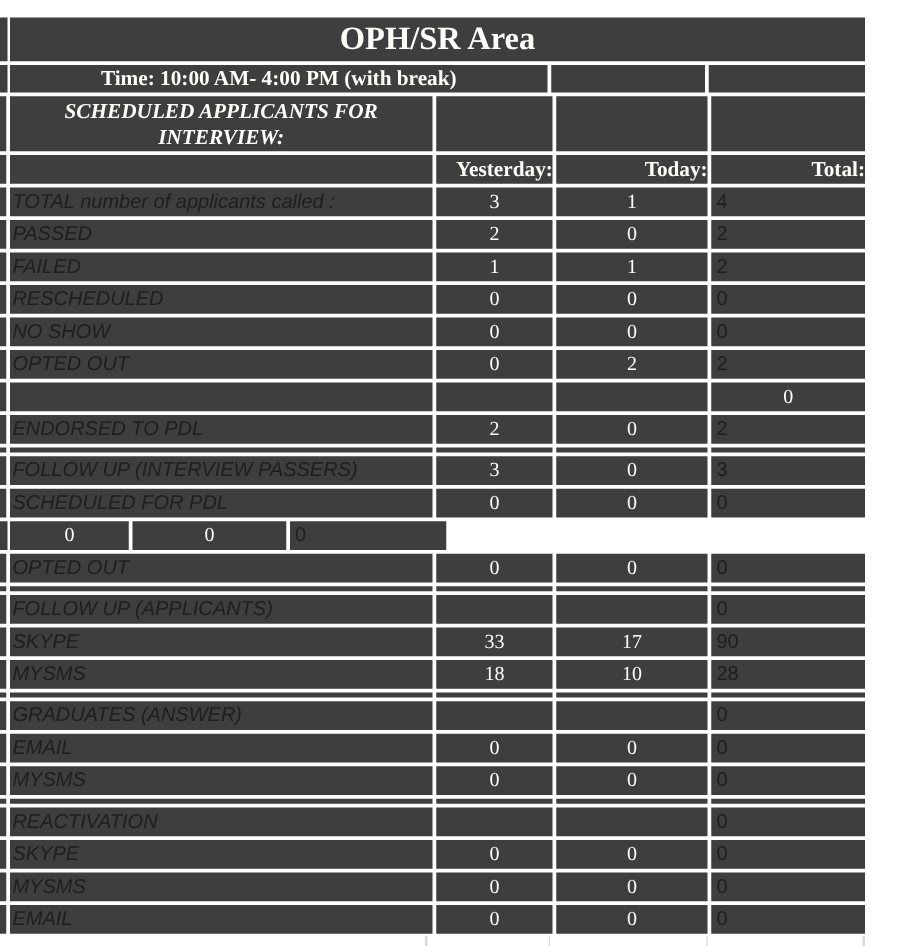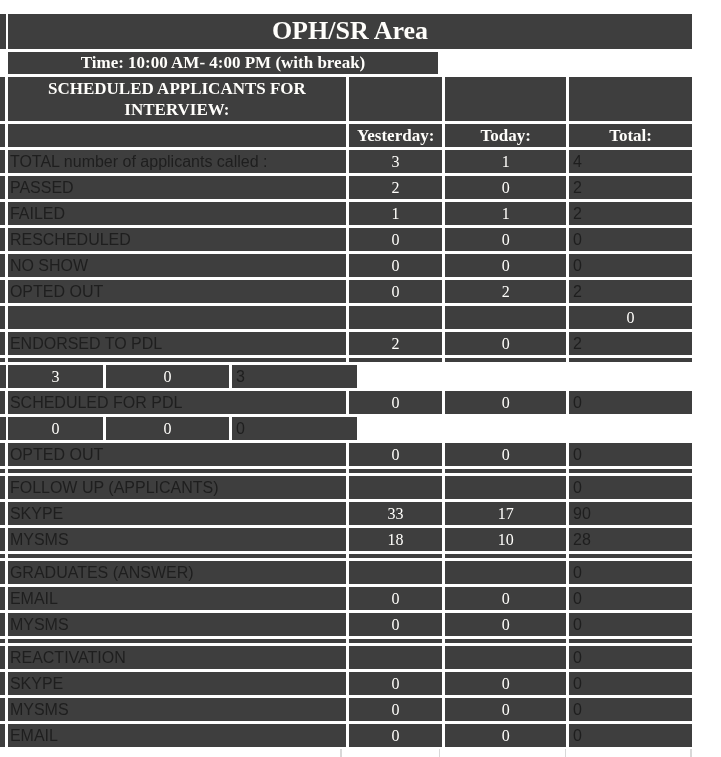--- a/index.html
+++ b/index.html
@@ -21,29 +21,29 @@
   }
   .row{
     display:flex;
     width:692px;
     margin-bottom:3px;
     align-items:stretch;
   }
   .cell{background:var(--cell-fill);}
   
   .c-sliver{width:5.5px;margin-right:2.5px;}
-  .c-label{width:344px;margin-right:3px;}
+  .c-label{width:344px;margin-right:3px;font-style:italic;}
   .c-y{width:95px;margin-right:3px;}
   .c-t{width:123px;margin-right:3px;}
   .c-total{width:125px;}
   .c-title{width:684px;}          
   .c-timemerge{width:430px;margin-right:3px;} 
   
   .r-title{height:35px;}
-  .r-time{height:22px;align-items:flex-end;}
+  .r-time{height:22px;}
   .r-sched{height:44px;}
   .r-head{height:23px;}
   .r-data{height:23px;}
   .r-sep{height:4px;}
   .r-title .c-title{
     color:var(--ink-light);text-align:center;line-height:34px;
     font-family:"Liberation Serif","DejaVu Serif",serif;
     font-weight:bold;font-size:26px;
   }
   .r-time .c-timemerge{
@@ -52,21 +52,21 @@
     font-weight:bold;font-size:17px;
   }
   .r-sched .c-label{
     display:flex;align-items:center;justify-content:center;
     color:var(--ink-light);text-align:center;
     font-family:"Liberation Serif","DejaVu Serif",serif;
     font-weight:bold;font-size:17px;line-height:21px;
   }
   .r-sched .c-label span{max-width:270px;}
   .r-head .cell{
-    color:var(--ink-light);text-align:center;line-height:23px;
+    color:var(--ink-light);text-align:right;line-height:23px;
     font-family:"Liberation Serif","DejaVu Serif",serif;
     font-weight:bold;font-size:17px;
   }
   .r-data .c-label{
     color:var(--ink-dark);font-size:16px;line-height:23px;
     padding-left:2px;white-space:nowrap;overflow:hidden;
   }
   .r-data .c-y,.r-data .c-t{
     color:var(--ink-light);text-align:center;line-height:23px;
     font-family:"Liberation Serif","DejaVu Serif",serif;
@@ -192,20 +192,21 @@
       </div>
       <div class="row r-sep">
         <div class="cell c-sliver"></div>
         <div class="cell c-label"></div>
         <div class="cell c-y"></div>
         <div class="cell c-t"></div>
         <div class="cell c-total"></div>
       </div>
       <div class="row r-data">
         <div class="cell c-sliver"></div>
+        <div class="cell c-label"><span>FOLLOW UP (INTERVIEW PASSERS)</span></div>
         <div class="cell c-y"><span>3</span></div>
         <div class="cell c-t"><span>0</span></div>
         <div class="cell c-total"><span>3</span></div>
       </div>
       <div class="row r-data">
         <div class="cell c-sliver"></div>
         <div class="cell c-label"><span>SCHEDULED FOR PDL</span></div>
         <div class="cell c-y"><span>0</span></div>
         <div class="cell c-t"><span>0</span></div>
         <div class="cell c-total"><span>0</span></div>

